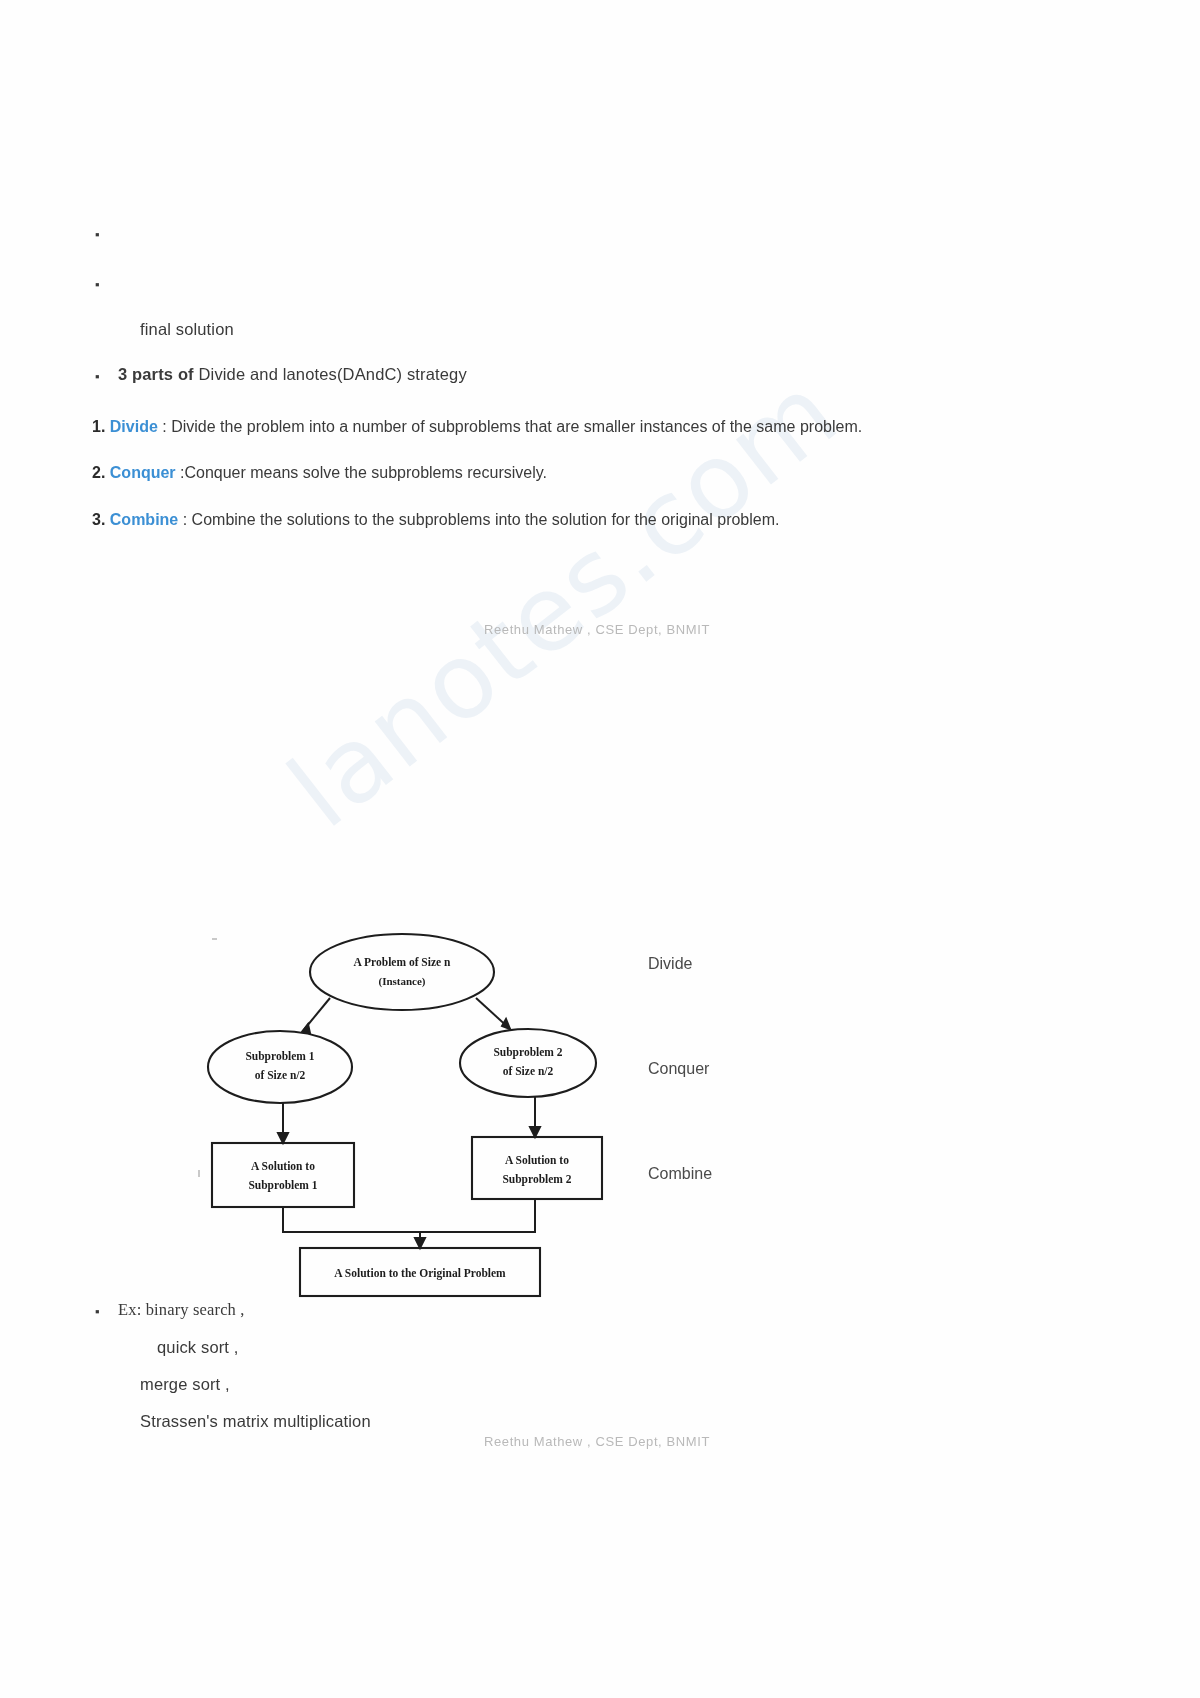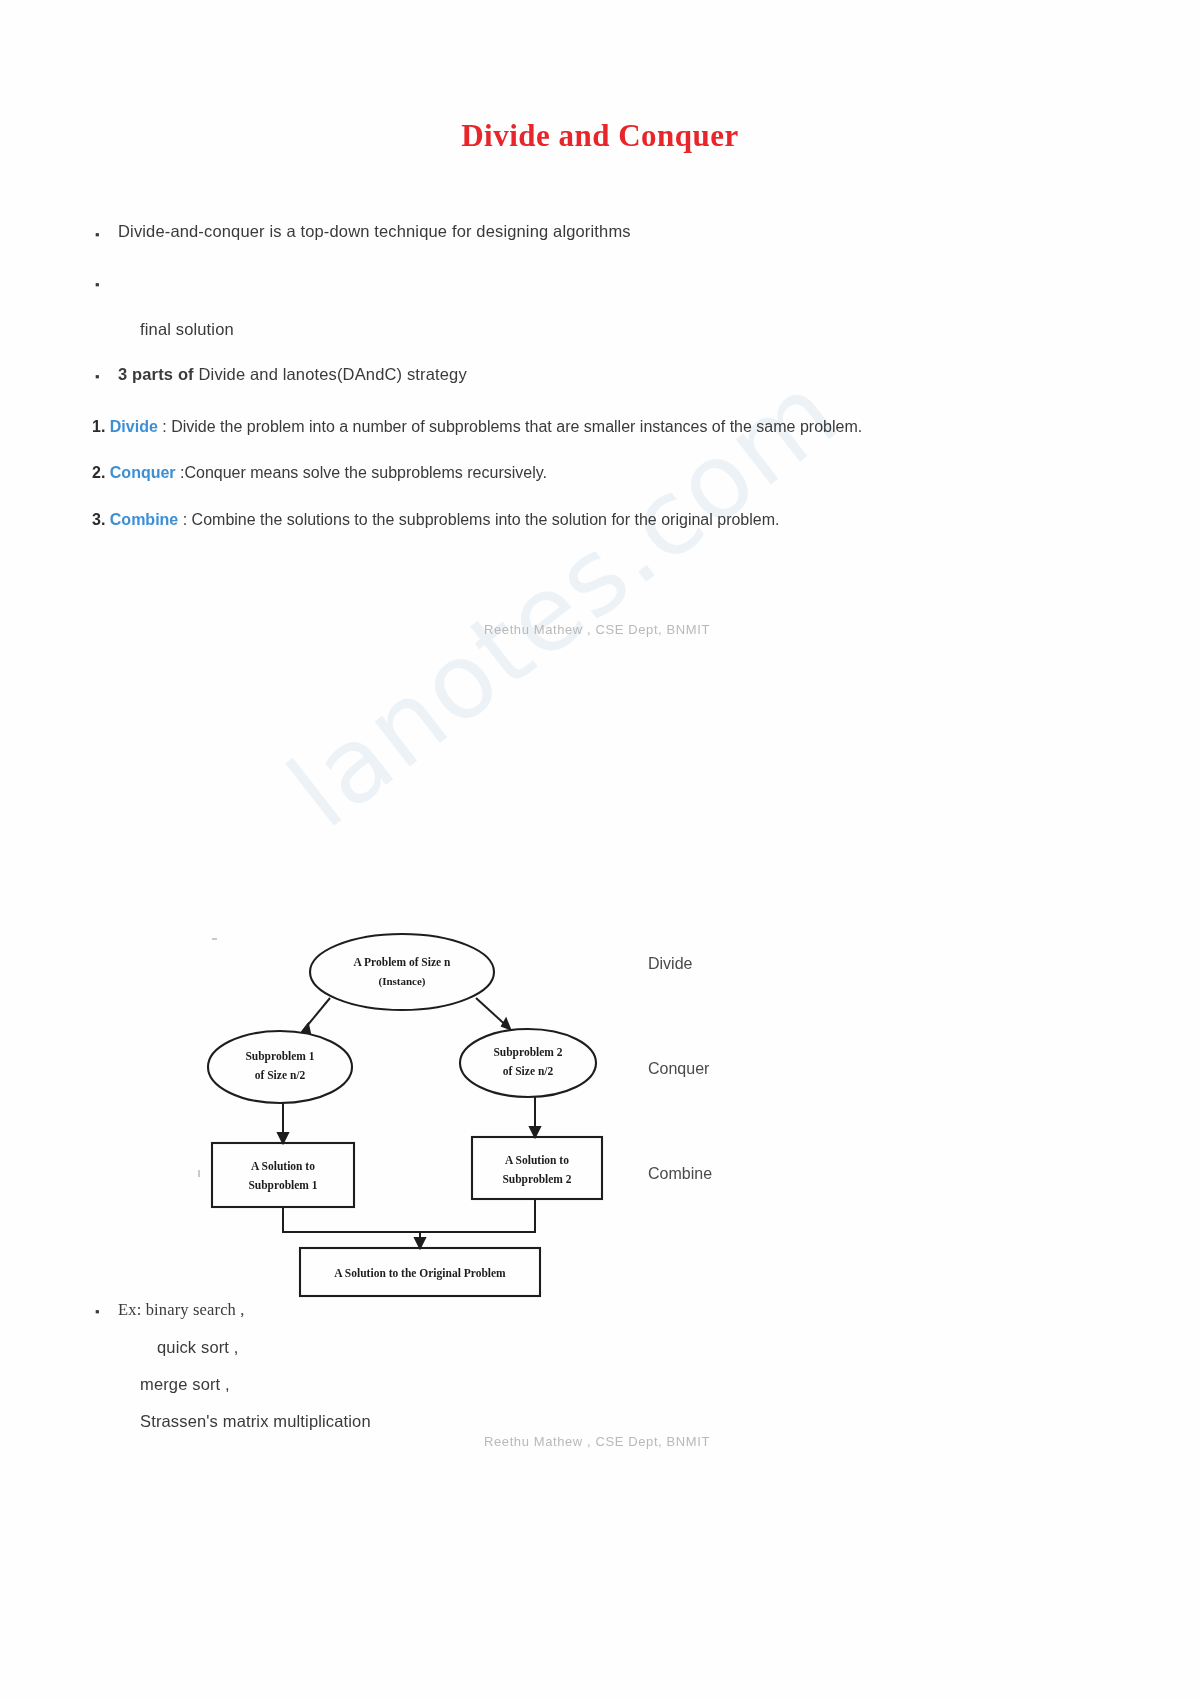--- a/index.html
+++ b/index.html
@@ -154,24 +154,22 @@
   .sm1 { left: 212px; top: 938px; }
   .sm2 { left: 198px; top: 1170px; height: 7px; width: 1.5px; }
 </style>
 </head>
 <body>
 
 <div class="page">
 
   <div class="watermark">lanotes.com</div>
 
-  <div class="doc-title">Divide and Conquer</div>
 
   <span class="bullet b1"></span>
-  <div class="txt t1">Divide-and-conquer is a top-down technique for designing algorithms</div>
 
   <span class="bullet b2"></span>
   <div class="txt t2b">final solution</div>
 
   <span class="bullet b3"></span>
   <div class="txt t3"><span>3 parts of</span><span class="reg">  Divide and lanotes(DAndC) strategy</span></div>
 
   <div class="num n1"><span class="idx">1.</span> <span class="kw">Divide</span><span> : </span><span>Divide the problem into a number of subproblems that are smaller instances of the same problem.</span></div>
 
   <div class="num n2"><span class="idx">2.</span> <span class="kw">Conquer</span><span> :</span><span>Conquer means solve the subproblems recursively.</span></div>

